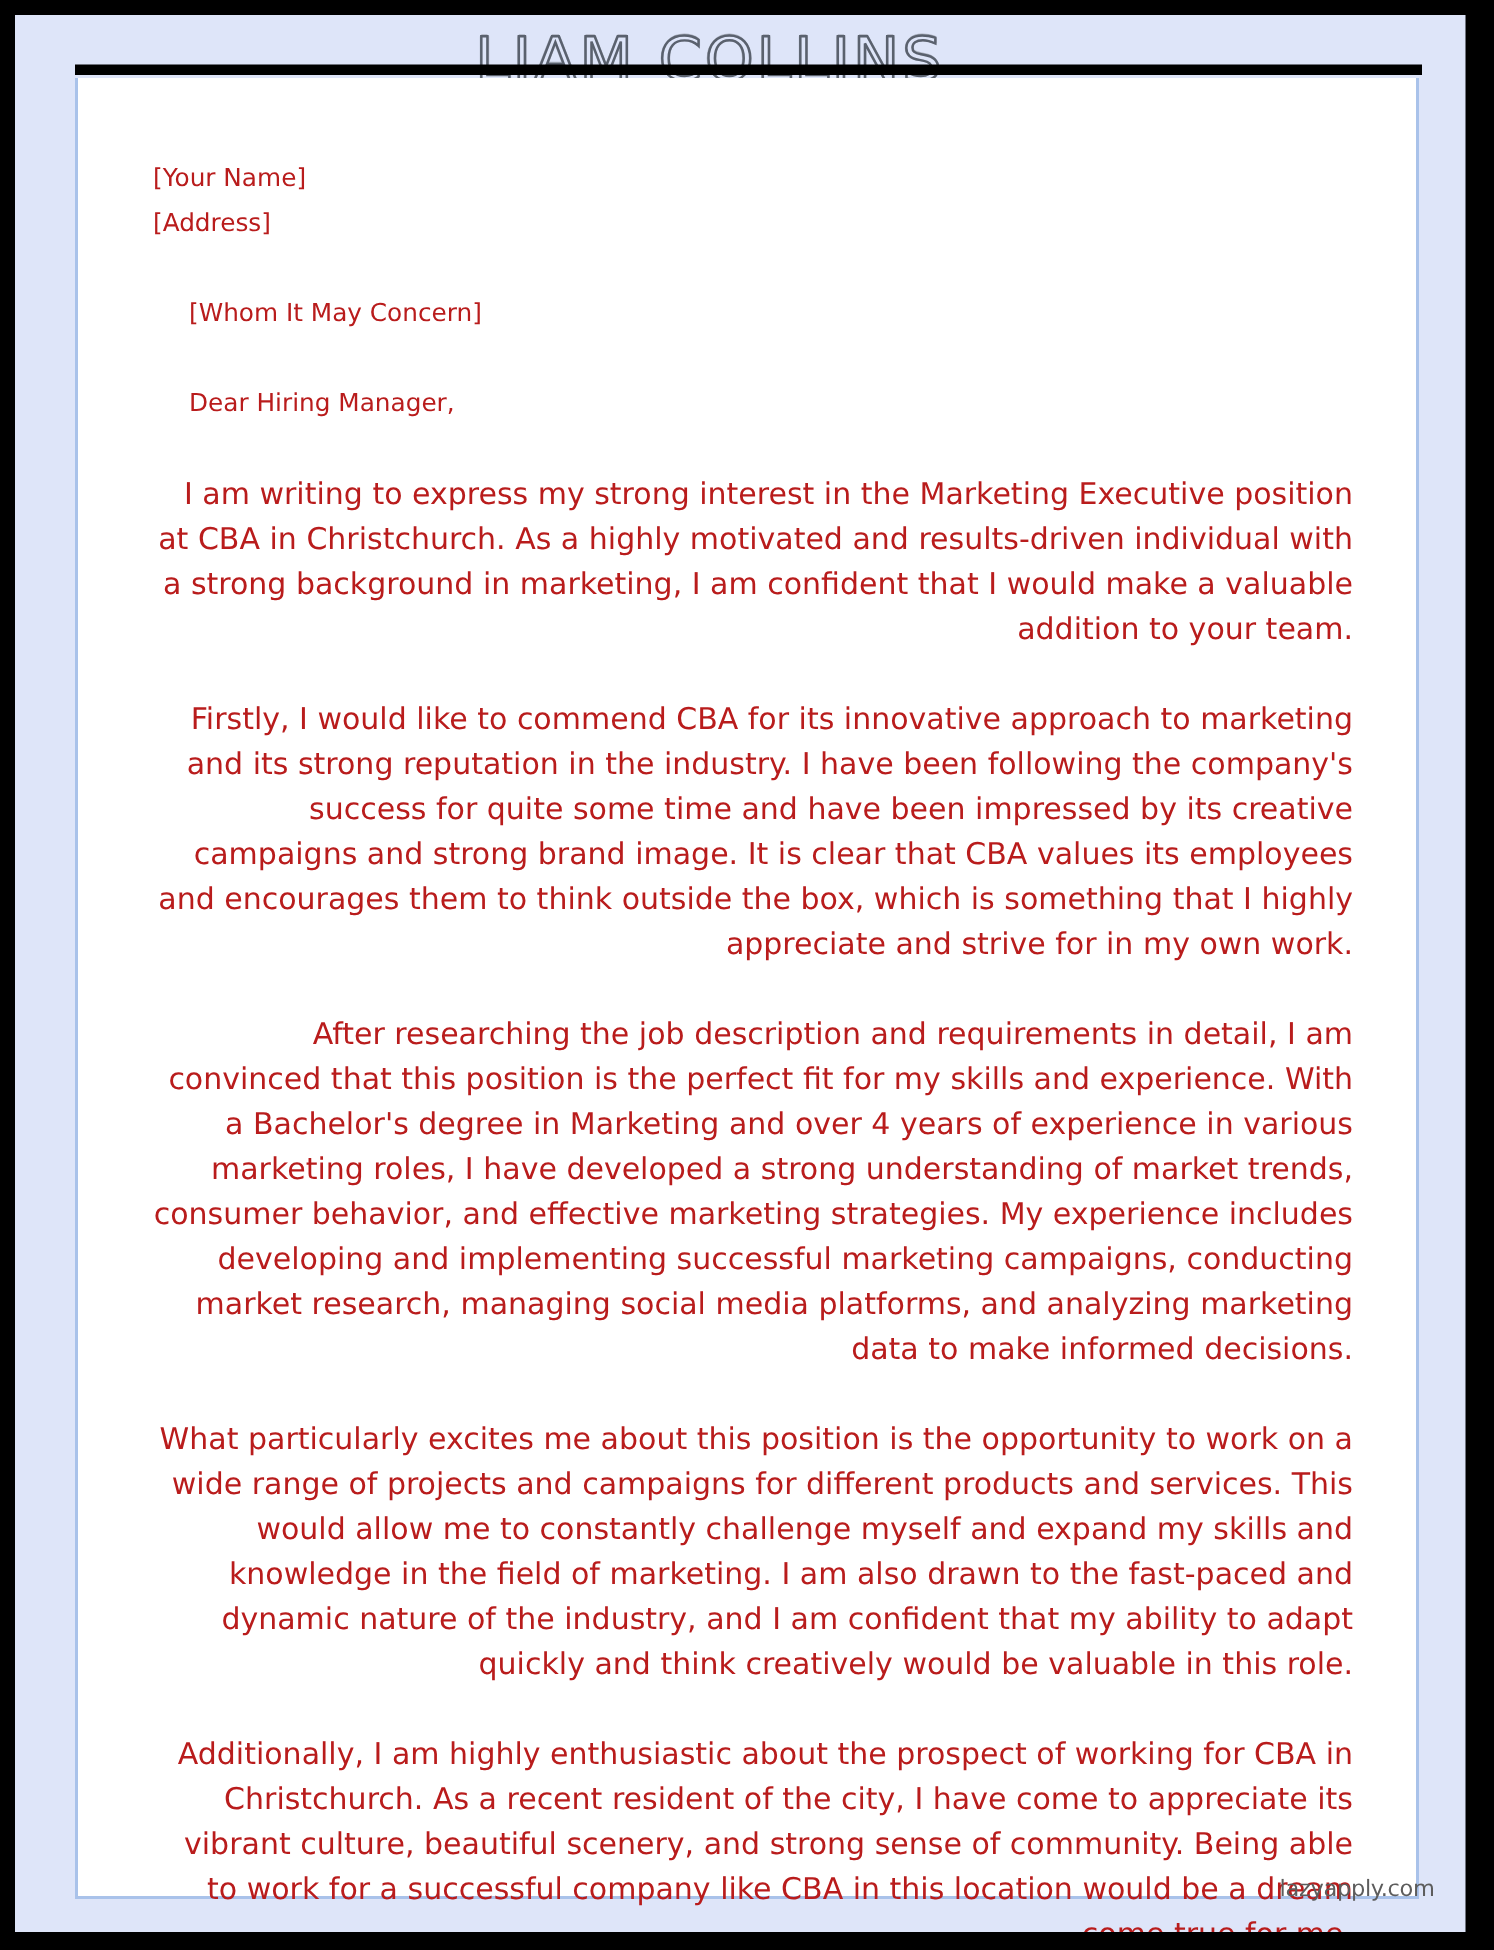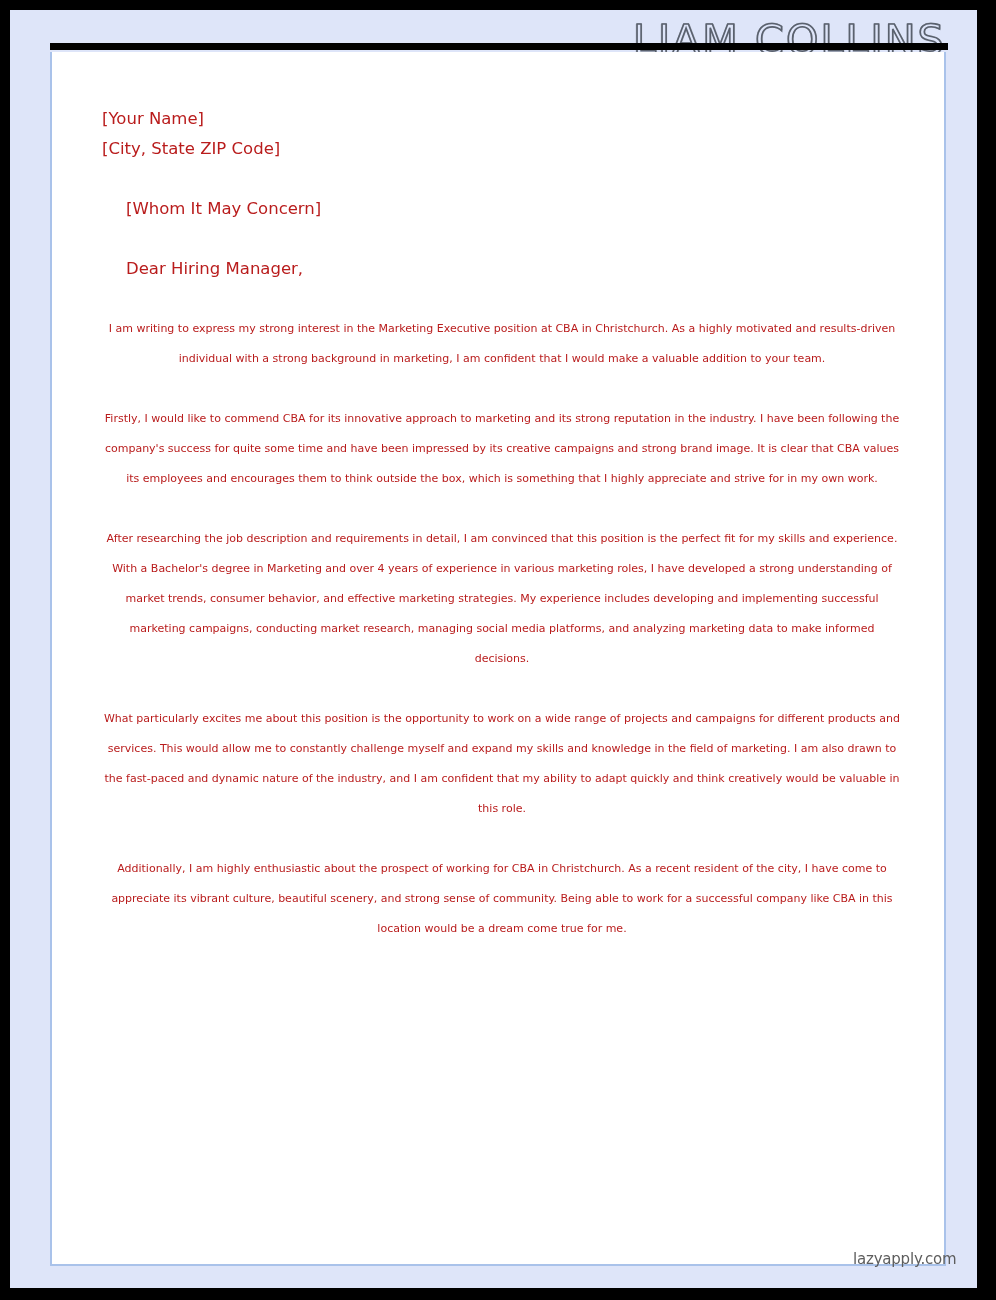--- a/index.html
+++ b/index.html
@@ -31,21 +31,21 @@
     background: #dee5f9;
     overflow: hidden;
   }
 
   
   #letterhead {
     position: absolute;
     top: 8px;
     left: 0;
     width: 936px;
-    text-align: right;
+    text-align: center;
     height: 44px;
   }
 
   #letterhead-name {
     display: inline-block;
     font-family: "DejaVu Sans", sans-serif;
     font-size: 40px;
     line-height: 44px;
     font-weight: 400;
     letter-spacing: 2px;
@@ -105,23 +105,23 @@
 
   .block-gap { height: 30px; }
 
   .letter-line {
     font-size: 16.5px;
     line-height: 30px;
     margin-left: 24px;
   }
 
   .letter-para {
-    font-size: 11px;
+    font-size: 20px;
     line-height: 30px;
-    text-align: center;
+    text-align: right;
     width: 800px;
   }
 
   
   #watermark {
     position: absolute;
     left: 843px;
     top: 1241px;
     font-family: "DejaVu Sans", sans-serif;
     font-size: 15px;
@@ -140,21 +140,21 @@
     <div id="letterhead">
       <span id="letterhead-name">LIAM COLLINS</span>
     </div>
 
     <div id="document-sheet">
       <div id="document-topbar"></div>
 
       <div id="letter-body">
 
         <div class="addr-line">[Your Name]</div>
-        <div class="addr-line">[City, State ZIP Code]</div>
+        <div class="addr-line">[Address]</div>
 
         <div class="block-gap"></div>
 
         <div class="letter-line">[Whom It May Concern]</div>
 
         <div class="block-gap"></div>
 
         <div class="letter-line">Dear Hiring Manager,</div>
 
         <div class="block-gap"></div>

